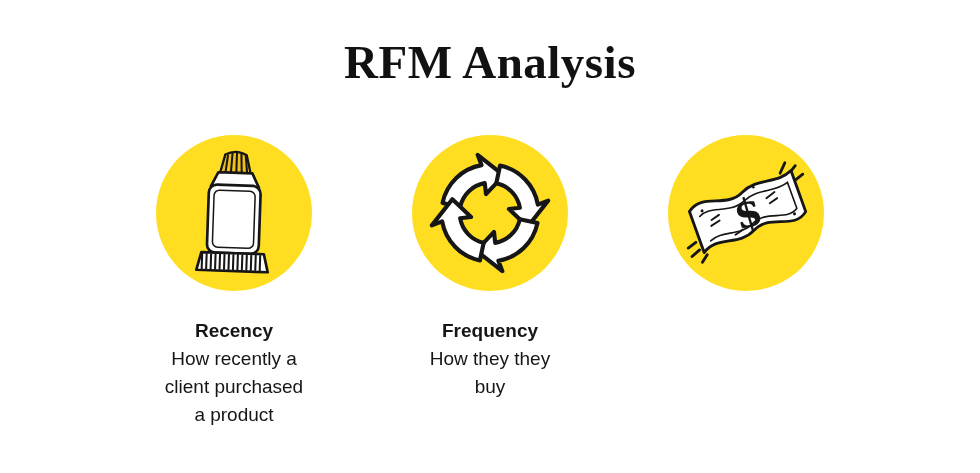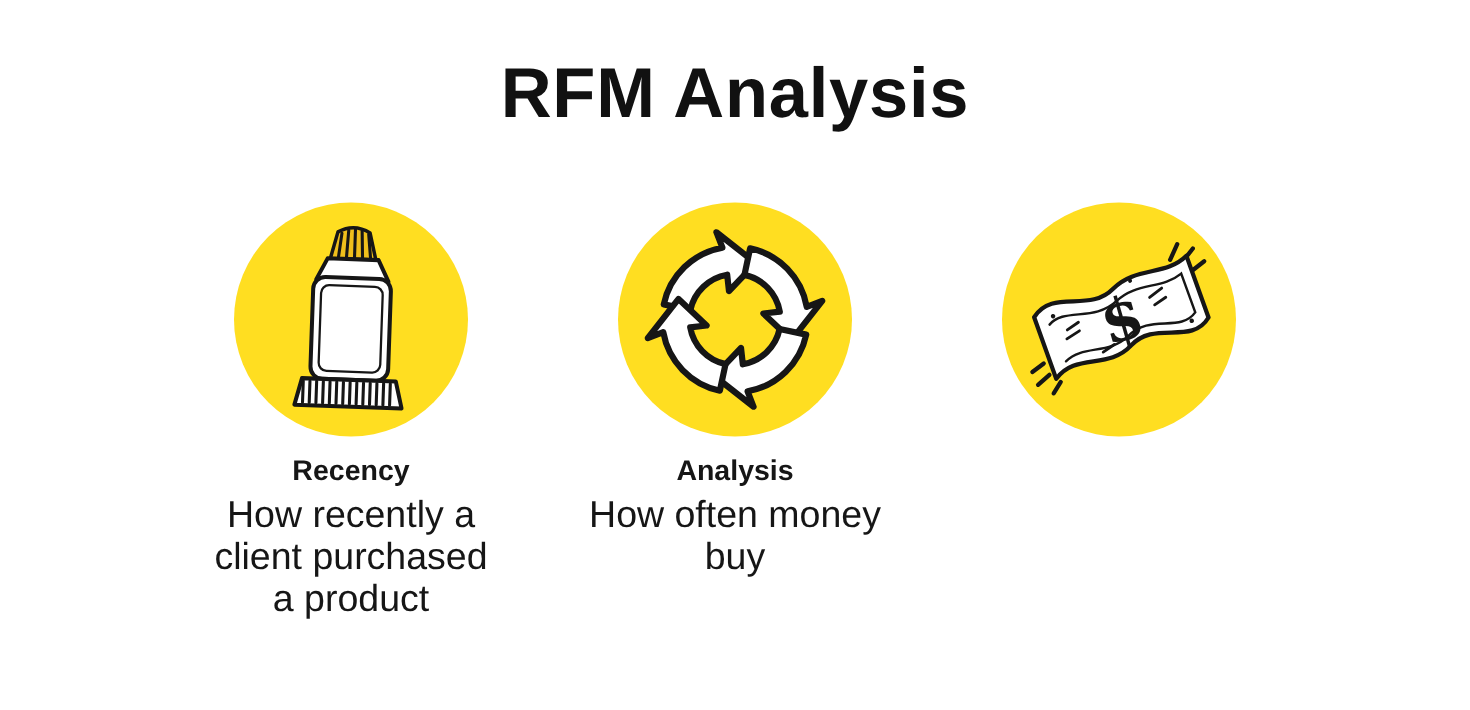--- a/index.html
+++ b/index.html
@@ -12,21 +12,21 @@
   html,body{margin:0;padding:0}
   body{
     width:980px;height:473px;overflow:hidden;
     background:var(--bg);
     color:var(--ink);
     font-family:"Liberation Sans",sans-serif;
   }
   .title{
     margin:34px 0 0;
     text-align:center;
-    font-family:Liberation Sans, sans-serif;
+    font-family:Liberation Serif, serif;
     font-weight:600;
     font-size:47px;
     line-height:56px;
     letter-spacing:.5px;
     color:#111;
   }
   .row{
     display:flex;
     justify-content:center;
     gap:26px;
@@ -38,26 +38,26 @@
     flex-direction:column;
     align-items:center;
     text-align:center;
   }
   .circle{
     width:156px;height:156px;border-radius:50%;
     background:var(--yellow);
     display:flex;align-items:center;justify-content:center;
   }
   .item-heading{
-    margin:10px 0 0;
+    margin:26px 0 0;
     font-size:19px;line-height:28px;font-weight:bold;
   }
   .item-desc{
     margin:0;
-    font-size:25px;line-height:28px;
+    font-size:19px;line-height:28px;
     white-space:pre-line;
   }
   
   svg .outline{fill:#fff;stroke:var(--ink);stroke-width:3;stroke-linejoin:round}
   svg .outline-thick{fill:#fff;stroke:var(--ink);stroke-width:3.4;stroke-linejoin:round}
   svg .thin{fill:none;stroke:var(--ink);stroke-width:1.7;stroke-linecap:round}
   svg .capfill{fill:var(--cap);stroke:var(--ink);stroke-width:2.6;stroke-linejoin:round}
   svg .hatch{fill:none;stroke:var(--ink);stroke-width:2.3;stroke-linecap:round}
   svg .scribble{fill:none;stroke:var(--ink);stroke-width:2;stroke-linecap:round}
   svg .ray{fill:none;stroke:var(--ink);stroke-width:3;stroke-linecap:round}
@@ -96,22 +96,22 @@
       <div class="circle">
         <svg width="136" height="136" viewBox="4 4 112 112" aria-hidden="true">
           <g>
             <path class="outline-thick" d="M20.9,51.7 A40,40 0 0 1 53.1,20.6 L49.8,12.1 L71.3,29 L56.7,44.4 L55.7,35.4 A25,25 0 0 0 35.5,54.8 Z"></path>
             <path class="outline-thick" transform="rotate(90 60 60)" d="M20.9,51.7 A40,40 0 0 1 53.1,20.6 L49.8,12.1 L71.3,29 L56.7,44.4 L55.7,35.4 A25,25 0 0 0 35.5,54.8 Z"></path>
             <path class="outline-thick" transform="rotate(180 60 60)" d="M20.9,51.7 A40,40 0 0 1 53.1,20.6 L49.8,12.1 L71.3,29 L56.7,44.4 L55.7,35.4 A25,25 0 0 0 35.5,54.8 Z"></path>
             <path class="outline-thick" transform="rotate(270 60 60)" d="M20.9,51.7 A40,40 0 0 1 53.1,20.6 L49.8,12.1 L71.3,29 L56.7,44.4 L55.7,35.4 A25,25 0 0 0 35.5,54.8 Z"></path>
           </g>
         </svg>
       </div>
-      <h2 class="item-heading">Analysis</h2>
-      <p class="item-desc">How often money
+      <h2 class="item-heading">Frequency</h2>
+      <p class="item-desc">How they they
 buy</p>
     </article>
 
     <article class="column">
       <div class="circle">
         <svg width="142" height="114" viewBox="0 0 150 120" aria-hidden="true">
           <path class="ray" d="M116,7 L111,18 M127,10 L120,19 M135,19 L126,26"></path>
           <path class="ray" d="M14,97 L22,91 M18,106 L26,99 M29,112 L34,104"></path>
           <g transform="rotate(-16 75 60)">
             <path class="outline" d="M18,42 C36,26 56,50 77,38 C97,27 115,40 133,30 L136,76 C119,92 99,67 78,80 C58,92 39,74 21,88 Z"></path>

